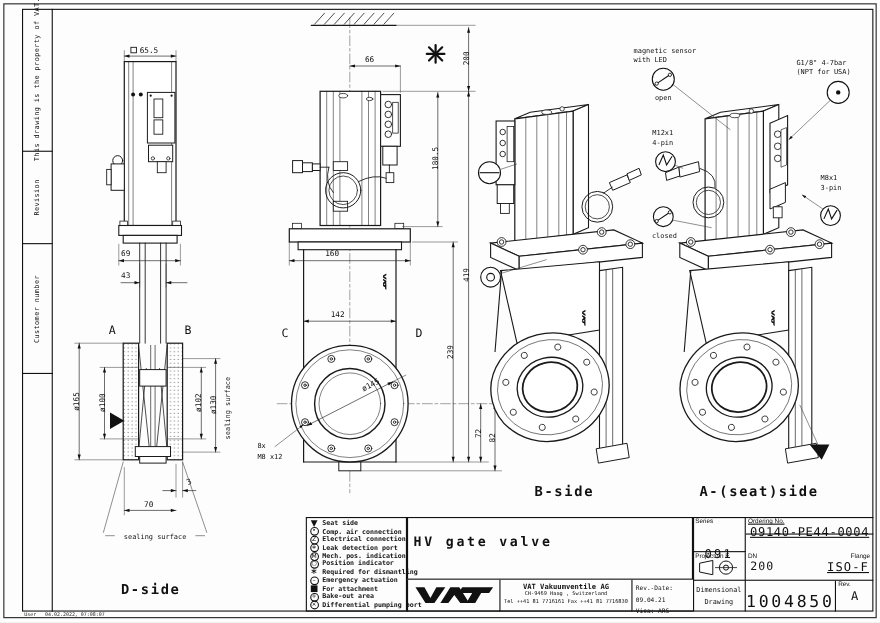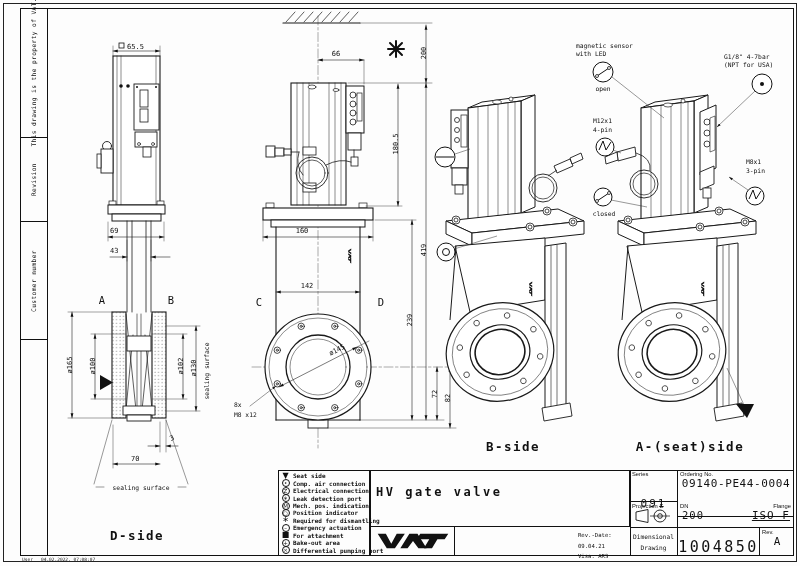--- a/index.html
+++ b/index.html
@@ -559,31 +559,36 @@
 
   <div class="abs hv-box">
     <div class="hv-title">HV gate valve</div>
   </div>
 
   <div class="abs logo-cell">
     <svg width="76" height="22" viewBox="0 0 84 24">
       <use href="#vlogo"></use>
     </svg>
   </div>
+  <div class="abs addr-cell">
+    <div class="addr-name">VAT Vakuumventile AG</div>
+    <div class="addr-small">CH-9469 Haag , Switzerland</div>
+    <div class="addr-small">Tel ++41 81 7716161 Fax ++41 81 7716830</div>
+  </div>
   <div class="abs revdate-cell">
     <div>Rev.-Date: 09.04.21</div>
     <div>Visa: ARS</div>
   </div>
 
   <div class="abs tb-wrap"></div>
   <div class="abs tb" style="left:630px;top:470px;width:48px;height:32px;">
     <div class="tb-label">Series</div>
     <div class="tb-val" style="font-size:11px;letter-spacing:2px;margin-top:20px;">091</div>
   </div>
-  <div class="abs tb" style="left:678px;top:470px;width:116px;height:47px;border-right:none;">
+  <div class="abs tb" style="left:678px;top:470px;width:116px;height:16px;border-right:none;text-decoration:underline;">
     <div class="tb-label">Ordering No.</div>
     <div class="tb-val" style="font-size:11px;letter-spacing:0.6px;">09140-PE44-0004</div>
   </div>
   <div class="abs tb" style="left:630px;top:502px;width:48px;height:26px;">
     <div class="tb-label">Projection E</div>
     <svg width="40" height="14" viewBox="0 0 40 14" style="display:block;margin:0 auto;">
       <polygon points="2,3 14,0.5 14,13.5 2,11" fill="#fff" stroke="#111" stroke-width="0.9"></polygon>
       <line x1="16" y1="7" x2="36" y2="7" stroke="#111" stroke-width="0.7"></line>
       <circle cx="26" cy="7" r="6" fill="none" stroke="#111" stroke-width="0.9"></circle>
       <circle cx="26" cy="7" r="2.3" fill="none" stroke="#111" stroke-width="0.9"></circle>

